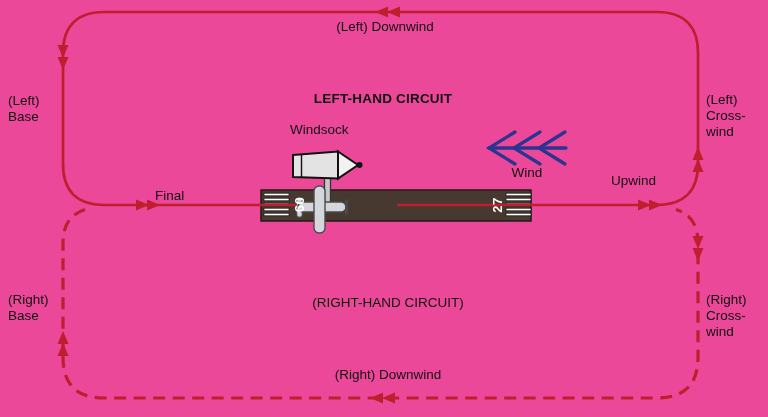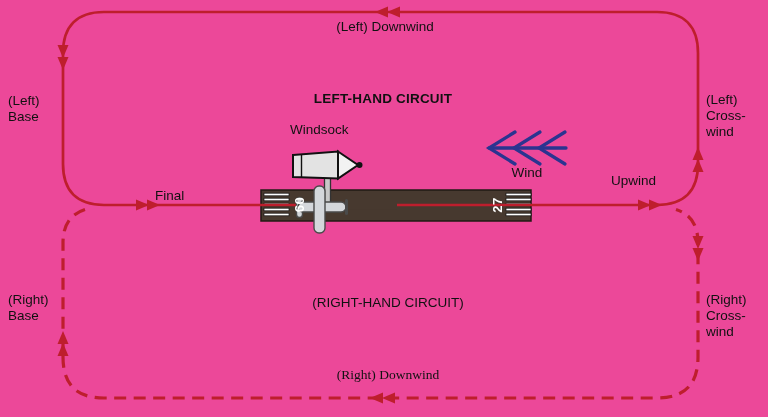--- a/index.html
+++ b/index.html
@@ -128,15 +128,15 @@
     <div>(Right)</div>
     <div>Base</div>
   </div>
 
   <div class="lbl" style="left:706px;top:292px;">
     <div>(Right)</div>
     <div>Cross-</div>
     <div>wind</div>
   </div>
 
-  <div class="lbl center" style="left:320px;top:367px;width:136px;font-family:Liberation Serif, serif;">(Right) Downwind</div>
+  <div class="lbl center" style="left:320px;top:367px;width:136px;">(Right) Downwind</div>
 
 </div>
 
 </body></html>

